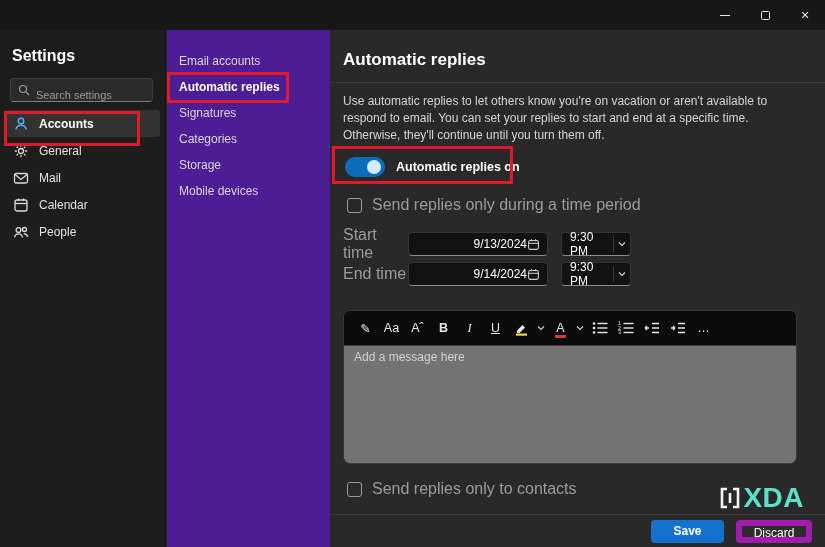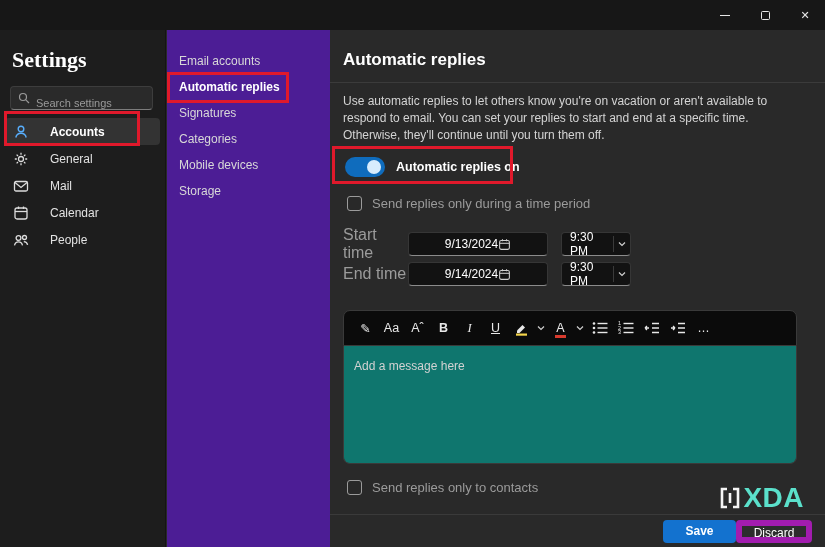--- a/index.html
+++ b/index.html
@@ -10,28 +10,28 @@
   
   .titlebar{position:absolute;top:0;left:0;width:100%;height:30px;background:#171717;}
   .win{position:absolute;right:0;top:0;height:30px;display:flex;}
   .winbtn{width:40px;height:30px;display:flex;align-items:center;justify-content:center;
           background:transparent;border:none;color:#e6e6e6;font-size:11px;cursor:pointer;}
   .minbar{display:block;width:10px;height:1px;background:#e6e6e6;}
   .maxsq{display:block;width:9px;height:9px;border:1px solid #e6e6e6;border-radius:1.5px;}
 
   
   .sidebar{position:absolute;top:30px;left:0;width:166px;bottom:0;background:#1d1d1d;border-right:1px solid #141414;}
-  .sidebar h1{font-size:22px;font-weight:700;margin:17px 0 0 12px;font-family:Liberation Serif, serif;}
+  .sidebar h1{font-size:16px;font-weight:700;margin:17px 0 0 12px;}
   .search{display:flex;align-items:center;gap:6px;height:24px;margin:13px 12px 8px 10px;padding:0 7px;
           background:#2a2a2a;border:1px solid #3d3d3d;border-bottom-color:#7c7c7c;border-radius:4px;}
   .search input{flex:1;min-width:0;background:transparent;border:none;outline:none;color:#eaeaea;
           font-size:11px;font-family:inherit;margin-top:10px;}
   .search input::placeholder{color:#9a9a9a;}
   .nav{margin-top:8px;}
-  .navrow{display:flex;align-items:center;gap:21px;height:27px;margin:0 5px;padding:0 8px;
+  .navrow{display:flex;align-items:center;gap:10px;height:27px;margin:0 5px;padding:0 8px;
           border-radius:4px;font-size:12px;color:#e2e2e2;cursor:pointer;}
   .navrow.sel{background:#333;font-weight:700;color:#fff;}
   .navrow svg{flex:0 0 auto;}
 
   
   .subnav{position:absolute;top:30px;left:167px;width:163px;bottom:0;background:#4c1d95;}
   .subrow{height:26px;line-height:26px;padding-left:12px;font-size:12px;color:#d8d8d8;cursor:pointer;}
   .subrow:first-child{margin-top:18px;}
   .subrow.sel{color:#fff;font-weight:700;}
 
@@ -39,51 +39,51 @@
   .panel{position:absolute;top:30px;left:330px;right:0;bottom:0;background:#292929;}
   .panel-title{position:absolute;top:20px;left:13px;font-size:17px;font-weight:700;}
   .panel-divider{position:absolute;top:52px;left:0;right:0;border-top:1px solid #3b3b3b;}
   .desc{position:absolute;top:63px;left:13px;width:458px;font-size:12px;line-height:17px;color:#d4d4d4;}
 
   .toggle-row{position:absolute;top:124px;left:15px;display:flex;align-items:center;gap:11px;height:26px;}
   .toggle{position:relative;width:40px;height:20px;border-radius:10px;background:#0f6cbd;cursor:pointer;border:none;}
   .toggle .knob{position:absolute;top:3px;right:4px;width:14px;height:14px;border-radius:50%;background:#d7ecfd;}
   .toggle-label{font-size:12.5px;font-weight:700;}
 
-  .chk-row{position:absolute;display:flex;align-items:center;gap:10px;font-size:13px;color:#9b9b9b;}
+  .chk-row{position:absolute;display:flex;align-items:center;gap:10px;font-size:16px;color:#9b9b9b;}
   .chk{width:15px;height:15px;border:1.5px solid #9b9b9b;border-radius:3px;background:transparent;cursor:pointer;flex:0 0 auto;}
 
   .time-row{position:absolute;left:13px;display:flex;align-items:center;}
   .time-row .lbl{width:65px;font-size:16px;color:#9b9b9b;}
   .field{display:flex;align-items:center;background:#121212;border:1px solid #363636;border-bottom-color:#8b8b8b;
          border-radius:4px;height:24px;font-size:12px;color:#fff;cursor:pointer;}
-  .date-field{width:140px;padding:0 7px;justify-content:center;}
+  .date-field{width:140px;padding:0 7px;justify-content:flex-end;}
   .time-field{width:70px;margin-left:13px;padding-left:8px;}
   .time-field .tval{flex:1;}
   .time-field .sep{width:1px;height:16px;background:#3a3a3a;}
   .time-field .chev{width:16px;display:flex;align-items:center;justify-content:center;}
 
   .editor{position:absolute;left:13px;top:280px;width:454px;}
   .toolbar{display:flex;align-items:center;height:36px;background:#0b0b0b;border:1px solid #3a3a3a;
            border-radius:7px 7px 0 0;padding:0 10px;gap:3px;}
   .tbi{min-width:23px;height:24px;display:flex;align-items:center;justify-content:center;color:#e8e8e8;
        font-size:12.5px;cursor:pointer;border-radius:3px;position:relative;}
   .tbi.b{font-weight:800;}
   .tbi.i{font-style:italic;font-family:"Liberation Serif",serif;}
   .tbi.u{text-decoration:underline;}
   .clrA::after{content:"";position:absolute;left:6px;right:6px;bottom:2px;height:3px;background:#d83a2d;}
   .chev8{width:10px;display:flex;align-items:center;justify-content:center;cursor:pointer;}
-  .ebody{height:118px;background:#0f766e;border:1px solid #3a3a3a;border-top:none;border-radius:0 0 7px 7px;
-         padding:13px 10px;font-size:12px;color:#d2d2d2;cursor:text;}
+  .ebody{height:118px;background:#737373;border:1px solid #3a3a3a;border-top:none;border-radius:0 0 7px 7px;
+         padding:4px 10px;font-size:12px;color:#d2d2d2;cursor:text;}
 
   .watermark{position:absolute;right:21px;top:452px;display:flex;align-items:center;gap:3px;opacity:.95;}
   .watermark .xda-text{font-size:28px;font-weight:800;letter-spacing:.5px;color:#5eead4;}
 
   .footer{position:absolute;left:0;right:0;bottom:0;height:33px;border-top:1px solid #3a3a3a;background:#292929;
-          display:flex;align-items:center;justify-content:flex-end;padding-right:13px;}
+          display:flex;align-items:center;justify-content:flex-end;gap:12px;padding-right:13px;}
   .btn{height:23px;border-radius:4px;font-size:12px;font-family:inherit;cursor:pointer;}
   .btn-save{width:73px;background:#1372cf;border:none;color:#fff;font-weight:600;}
   .btn-discard{width:76px;background:#2d2d2d;border:6px solid #a21caf;color:#fff;}
 
   
   .anno{position:absolute;border:3px solid #e0192b;z-index:9;pointer-events:none;}
   #anno1{left:4px;top:111px;width:136px;height:35px;}
   #anno2{left:167px;top:72px;width:122px;height:31px;}
   #anno3{left:332px;top:146px;width:181px;height:38px;}
 </style>
@@ -158,22 +158,22 @@
         <span>People</span>
       </div>
     </nav>
   </aside>
 
   <nav class="subnav">
     <div class="subrow">Email accounts</div>
     <div class="subrow sel">Automatic replies</div>
     <div class="subrow">Signatures</div>
     <div class="subrow">Categories</div>
+    <div class="subrow">Storage</div>
     <div class="subrow">Mobile devices</div>
-    <div class="subrow">Storage</div>
   </nav>
 
   <main class="panel">
     <h2 class="panel-title">Automatic replies</h2>
     <div class="panel-divider"></div>
 
     <p class="desc">Use automatic replies to let others know you're on vacation or aren't available to respond to email. You can set your replies to start and end at a specific time. Otherwise, they'll continue until you turn them off.</p>
 
     <div class="toggle-row">
       <button class="toggle" aria-checked="true">

